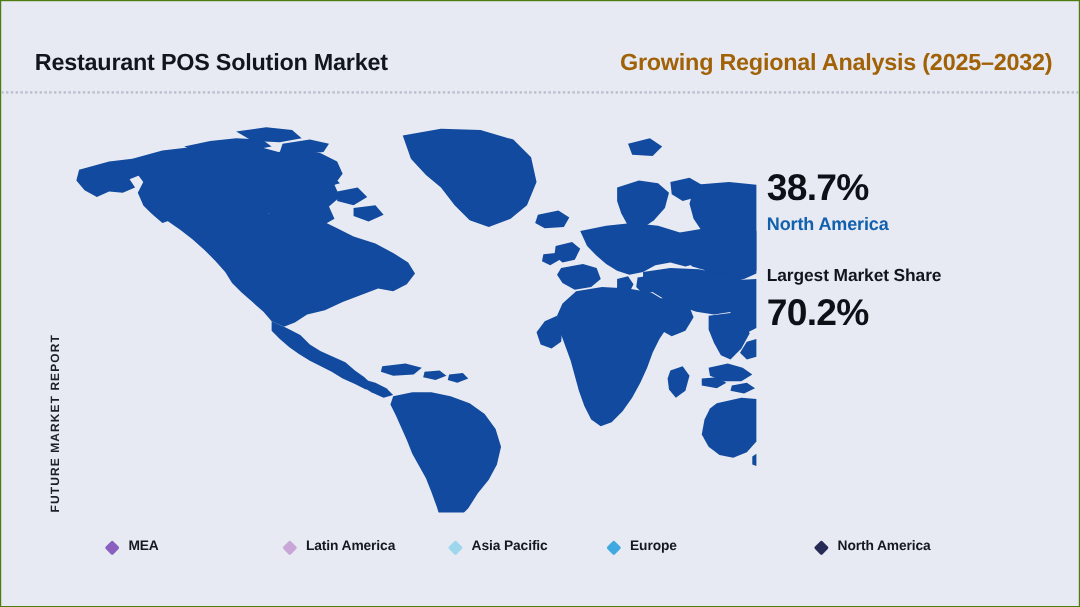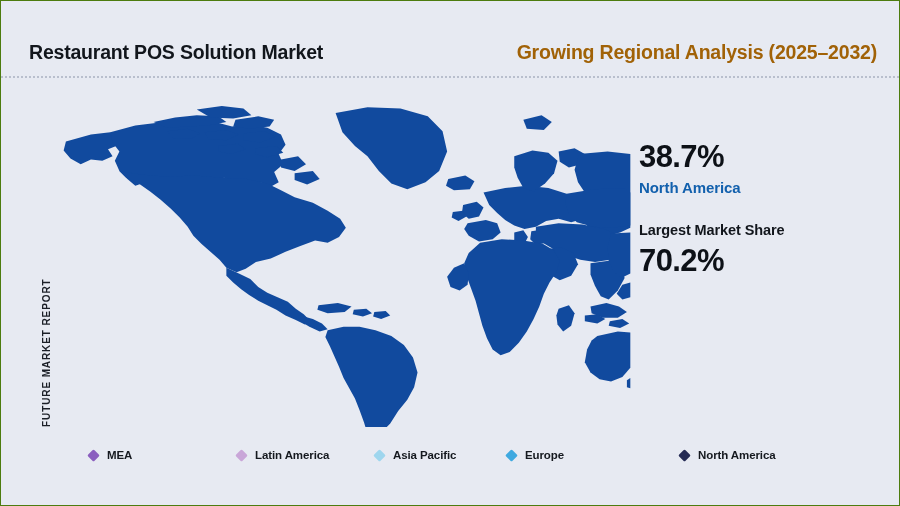--- a/index.html
+++ b/index.html
@@ -125,21 +125,21 @@
   #legend {
     position: absolute;
     left: 88px;
     top: 448px;
     width: 690px;
     display: flex;
     align-items: center;
   }
   .legend-item {
     display: flex;
-    align-items: center;
+    align-items: flex-end;
     white-space: nowrap;
   }
   .legend-marker {
     width: 9px;
     height: 9px;
     transform: rotate(45deg);
     border-radius: 1.5px;
     margin-right: 9px;
     flex: 0 0 auto;
   }

